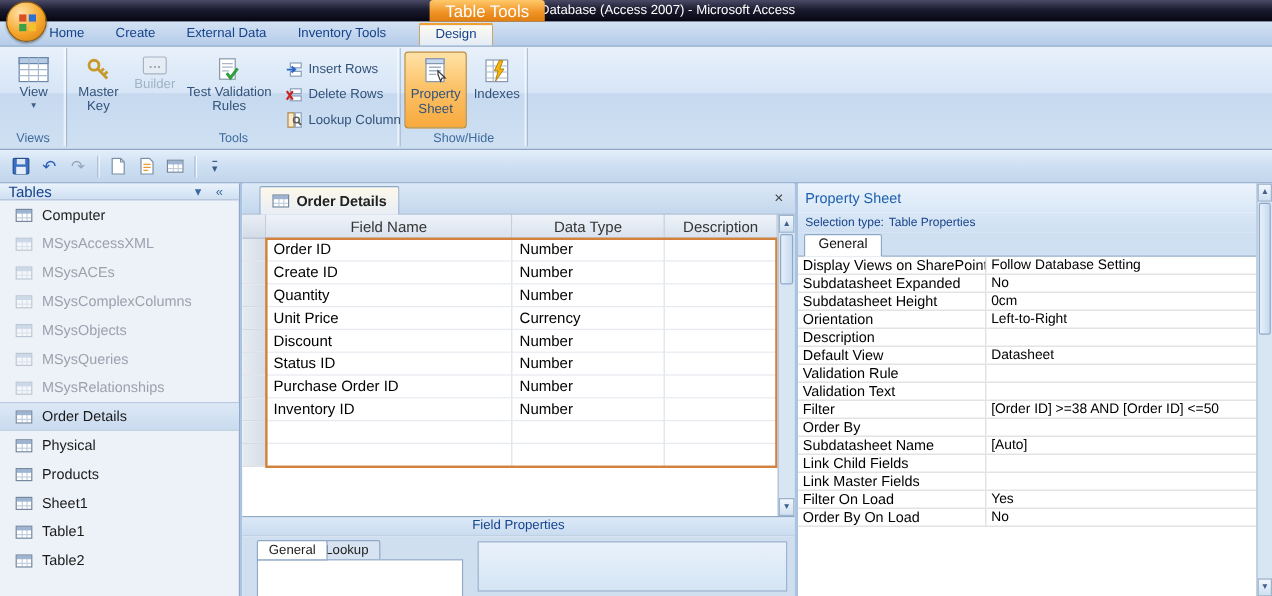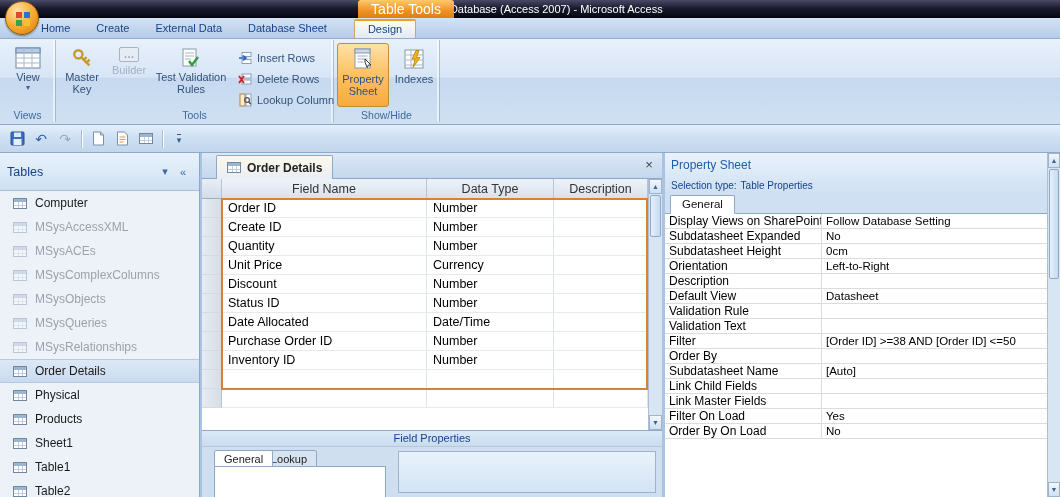--- a/index.html
+++ b/index.html
@@ -69,21 +69,21 @@
   font-size:14px;color:#2a5db4;}
 .qbtn.disabled{color:#9aa7b8;}
 .qsep{width:1px;height:18px;background:#a9bcd4;margin:0 3px;box-shadow:1px 0 0 #fff;}
 .qchev{font-size:9px;color:#3a5a88;border-top:1px solid #3a5a88;padding-top:1px;line-height:8px;}
 
 
 .main{position:absolute;top:153px;left:0;width:100%;height:344px;background:#aac3e0;}
 
 
 .nav{position:absolute;left:0;top:0;width:200px;height:100%;background:#edf2f8;border-right:1px solid #8fa8c8;}
-.nav-header{height:38px;background:linear-gradient(180deg,#e9f2fc,#cfe0f2);border-bottom:1px solid #aebfd6;
+.nav-header{height:14px;background:linear-gradient(180deg,#e9f2fc,#cfe0f2);border-bottom:1px solid #aebfd6;
   display:flex;align-items:center;padding:0 7px;color:#15428b;font-size:12.5px;}
 .nav-header .spacer{flex:1;}
 .nav-hbtn{color:#3e6b9e;font-size:11px;padding:0 6px;}
 .nav-item{height:24px;display:flex;align-items:center;gap:8px;padding-left:13px;font-size:12px;color:#1a1a1a;}
 .nav-item.dim{color:#9aa2ae;}
 .nav-item.dim .tblico{opacity:.4;}
 .nav-item.selected{background:linear-gradient(180deg,#dde8f6,#c9dbef);
   border-top:1px solid #b8cade;border-bottom:1px solid #b8cade;height:24px;}
 .tblico{display:inline-block;flex:0 0 auto;width:14px;height:11px;background-color:#fff;border:1px solid #73879f;
   background-image:linear-gradient(#9db4d2,#9db4d2),linear-gradient(#c2cedd,#c2cedd),
@@ -166,21 +166,21 @@
     <div class="ctx-group">Table Tools</div>
   </div>
   <div class="office-btn">
     <div class="office-logo"></div>
   </div>
 
   <div class="tabrow">
     <span class="rtab">Home</span>
     <span class="rtab">Create</span>
     <span class="rtab">External Data</span>
-    <span class="rtab">Database Sheet</span>
+    <span class="rtab">Inventory Tools</span>
     <span class="rtab active">Design</span>
   </div>
 
   <div class="ribbon">
 
     <div class="rgroup g-views">
       <div class="bigbtn btn-view">
         <svg width="26" height="22" viewBox="0 0 26 22">
           <rect x="1" y="1" width="24" height="20" fill="#fff" stroke="#6b86a8"></rect>
           <rect x="1" y="1" width="24" height="5" fill="#b5cae4" stroke="#6b86a8"></rect>
@@ -409,26 +409,20 @@
           <div class="gc"></div>
         </div>
         <div class="grow">
           <div class="gsel"></div>
           <div class="gc">Status ID</div>
           <div class="gc">Number</div>
           <div class="gc"></div>
         </div>
         <div class="grow">
           <div class="gsel"></div>
-          <div class="gc">Date Allocated</div>
-          <div class="gc">Date/Time</div>
-          <div class="gc"></div>
-        </div>
-        <div class="grow">
-          <div class="gsel"></div>
           <div class="gc">Purchase Order ID</div>
           <div class="gc">Number</div>
           <div class="gc"></div>
         </div>
         <div class="grow">
           <div class="gsel"></div>
           <div class="gc">Inventory ID</div>
           <div class="gc">Number</div>
           <div class="gc"></div>
         </div>

